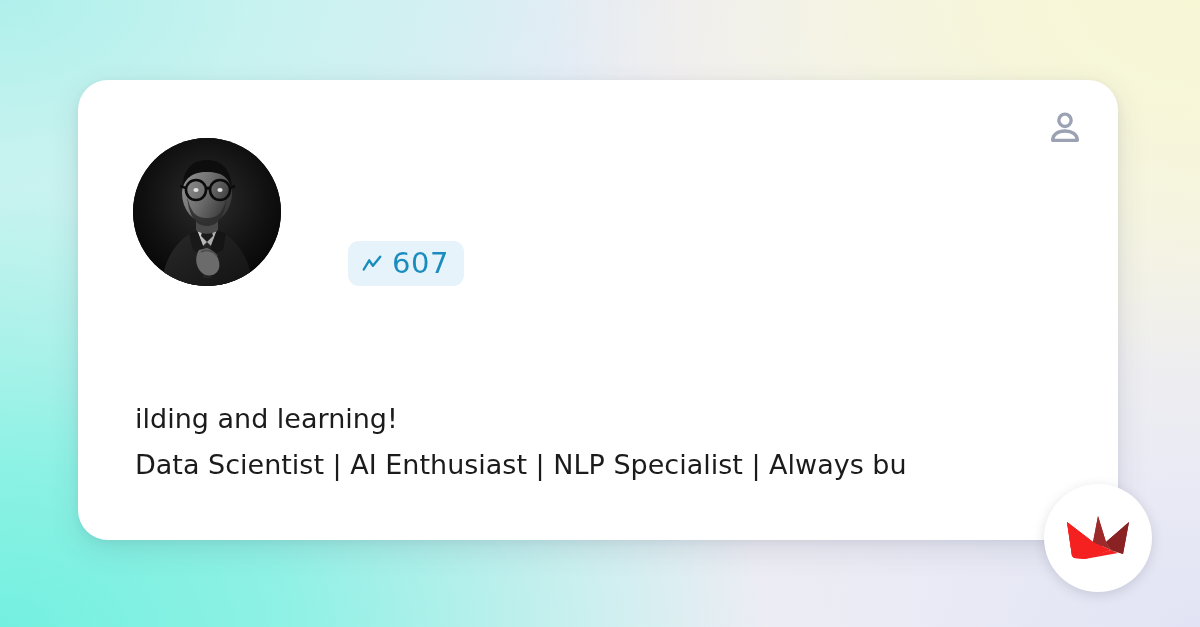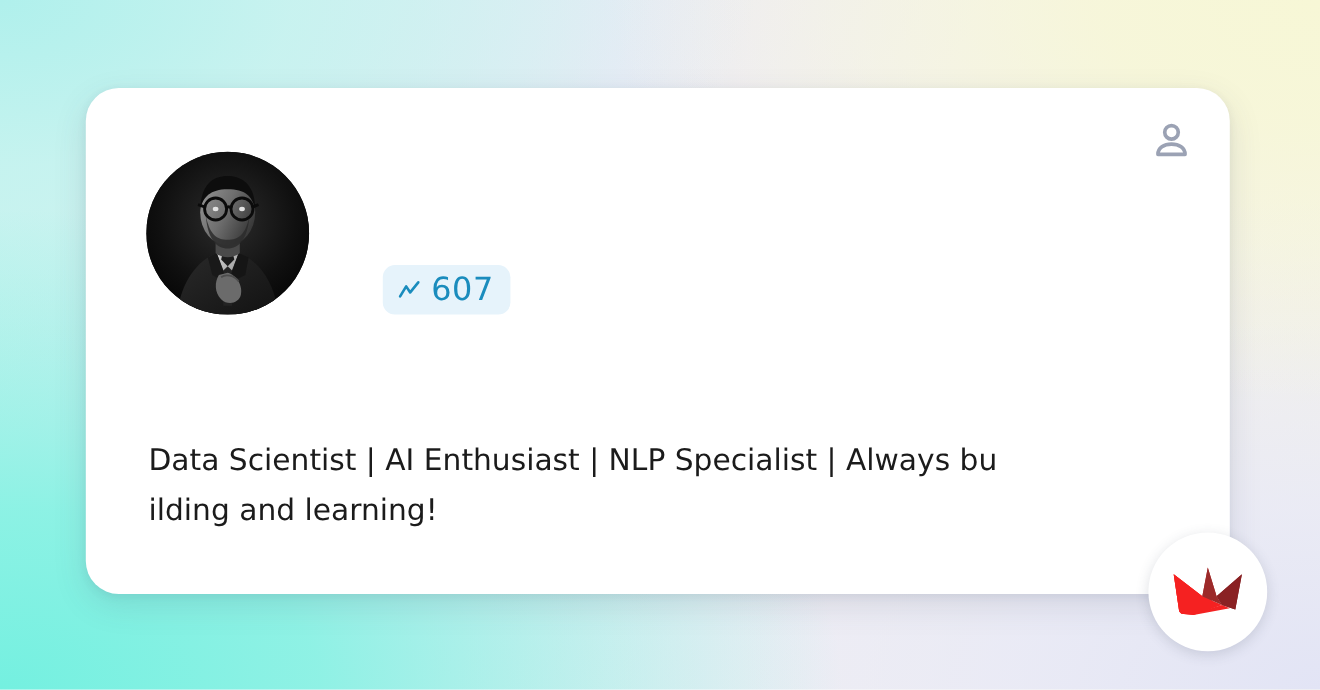--- a/index.html
+++ b/index.html
@@ -211,22 +211,22 @@
       <span class="badge-icon">
         <svg viewBox="0 0 24 24" fill="none" stroke="currentColor" stroke-width="2.6" stroke-linecap="round" stroke-linejoin="round" aria-hidden="true">
           <polyline points="3,18 9,8 13,14 21,4"></polyline>
         </svg>
       </span>
       <span class="badge-count">607</span>
     </div>
 
 
     <div class="bio">
+      <span class="bio-line">ilding and learning!</span>
       <span class="bio-line">Data Scientist | AI Enthusiast | NLP Specialist | Always bu</span>
-      <span class="bio-line">ilding and learning!</span>
     </div>
 
   </div>
 
   <div class="logo-badge">
     <span>
       <svg viewBox="0 0 66 52" aria-hidden="true">
 
         <polygon points="2,10 28,30 26,44 7,44" fill="#f72020"></polygon>
         <polygon points="2,10 28,30 7,44" fill="#fb2b22"></polygon>

